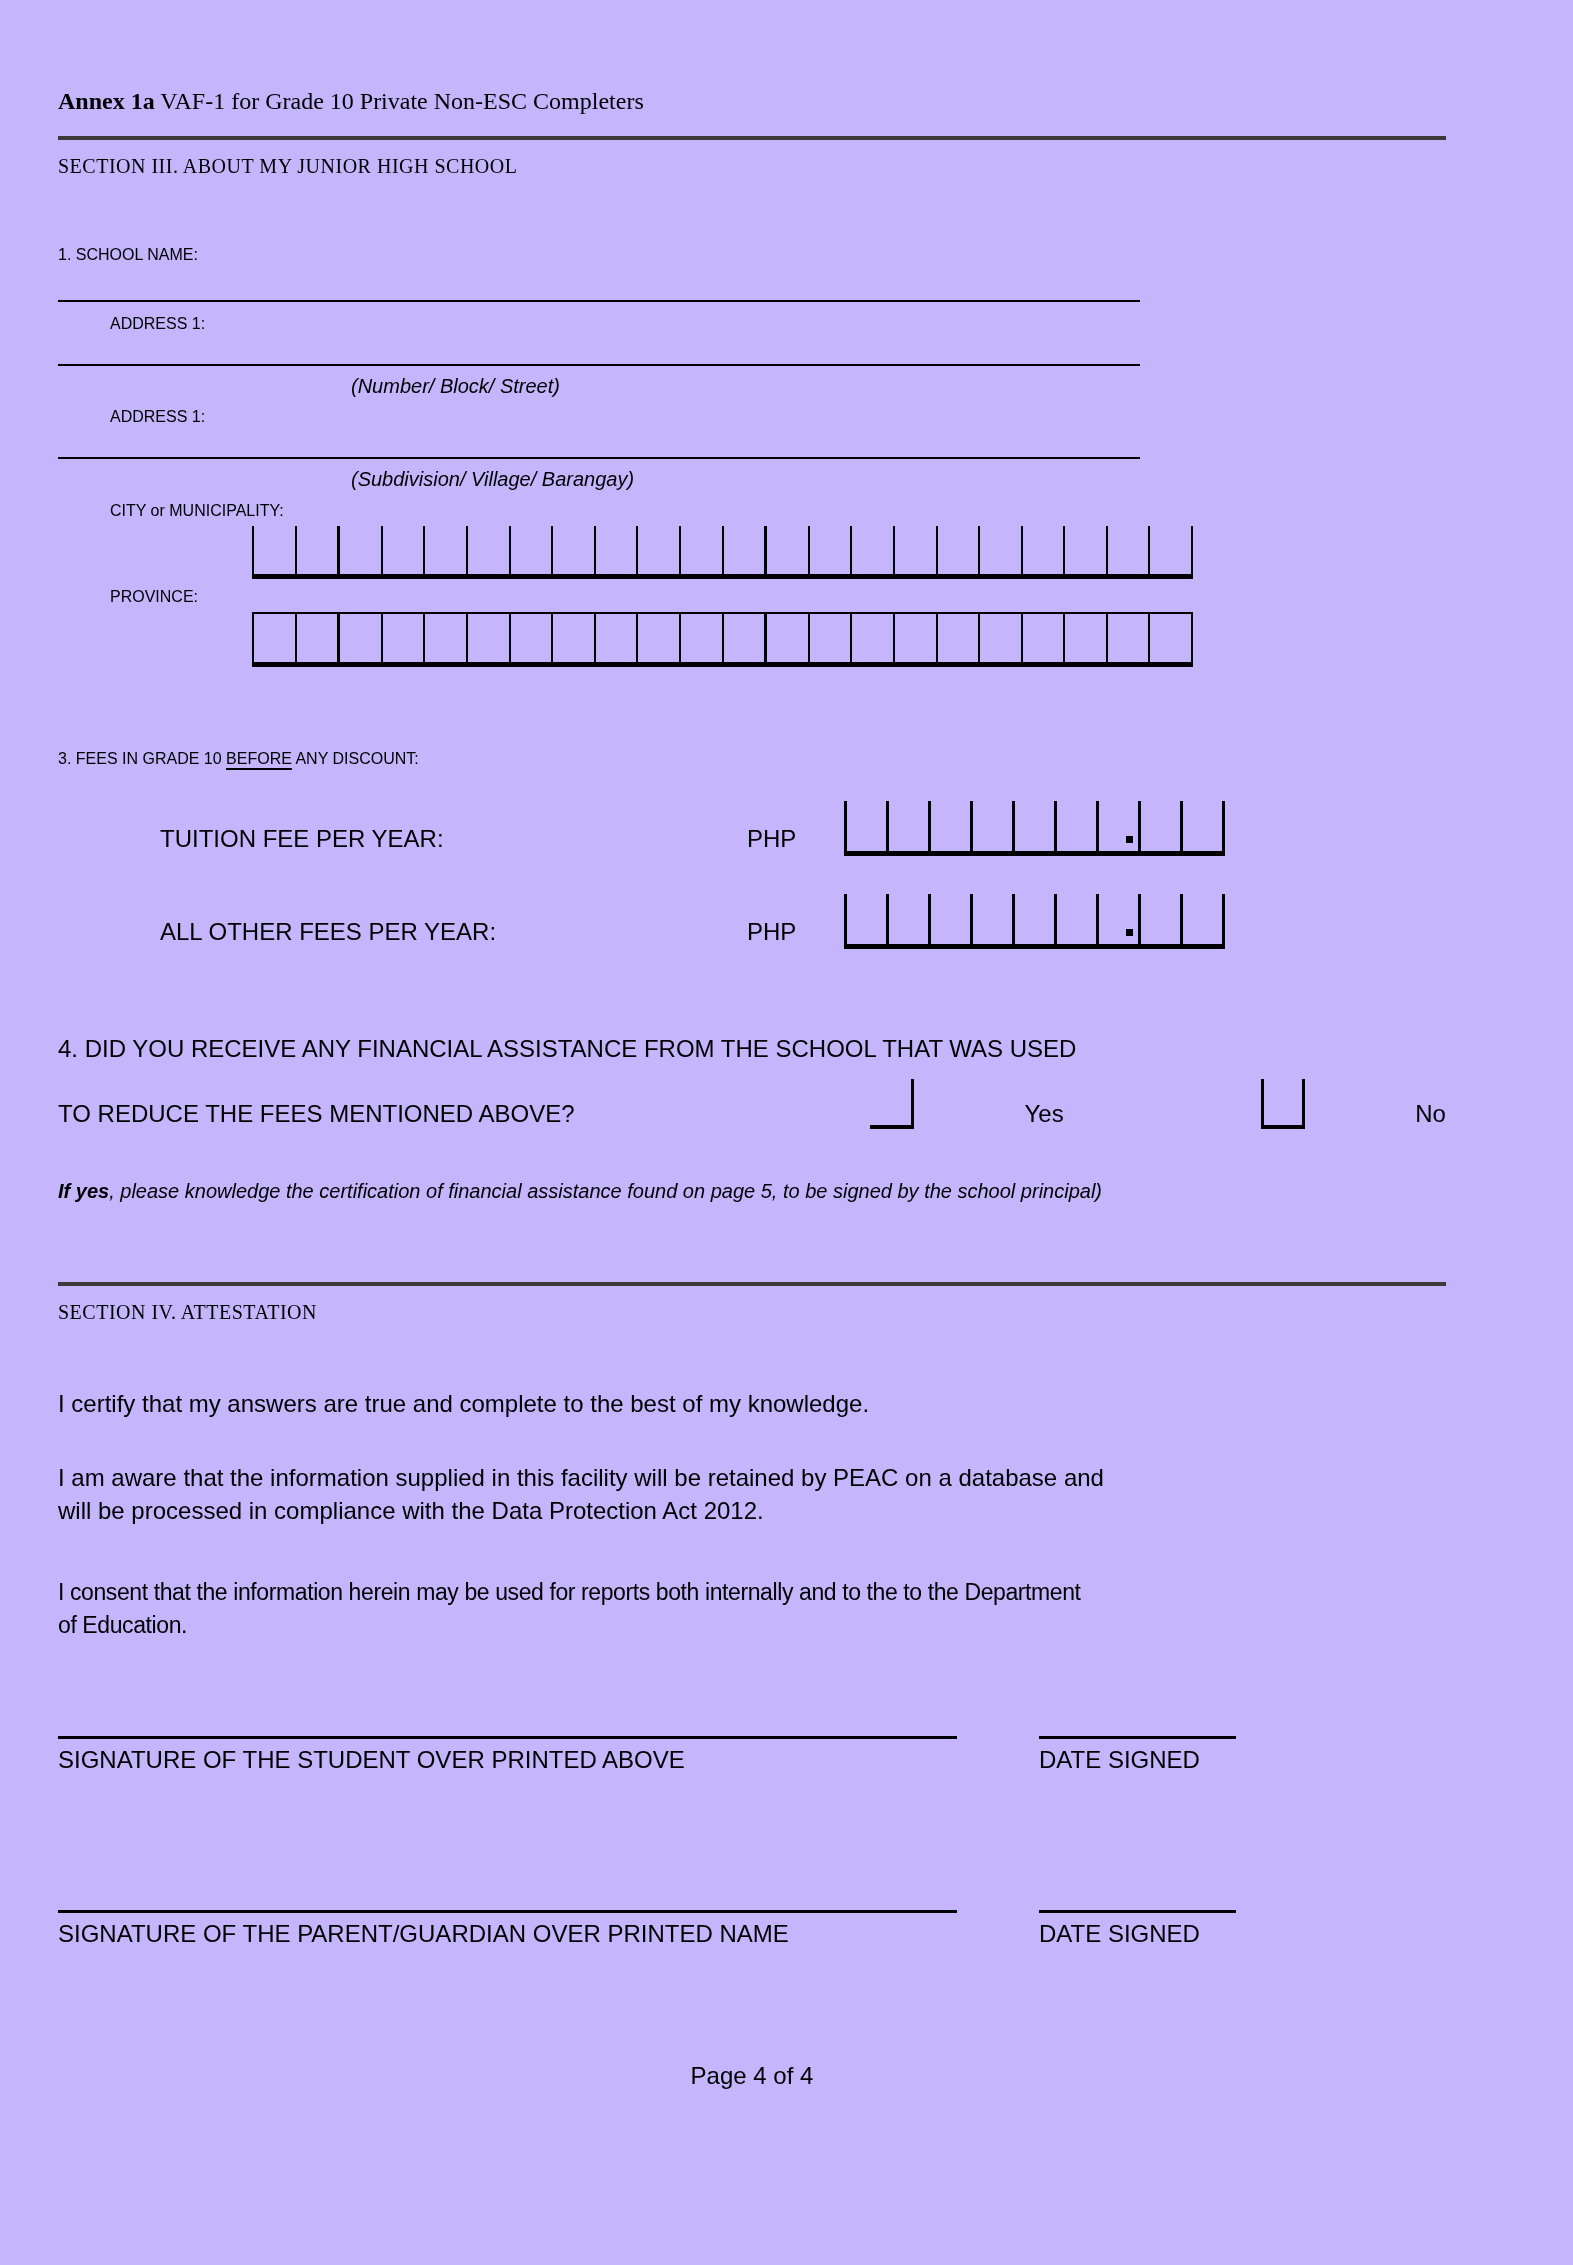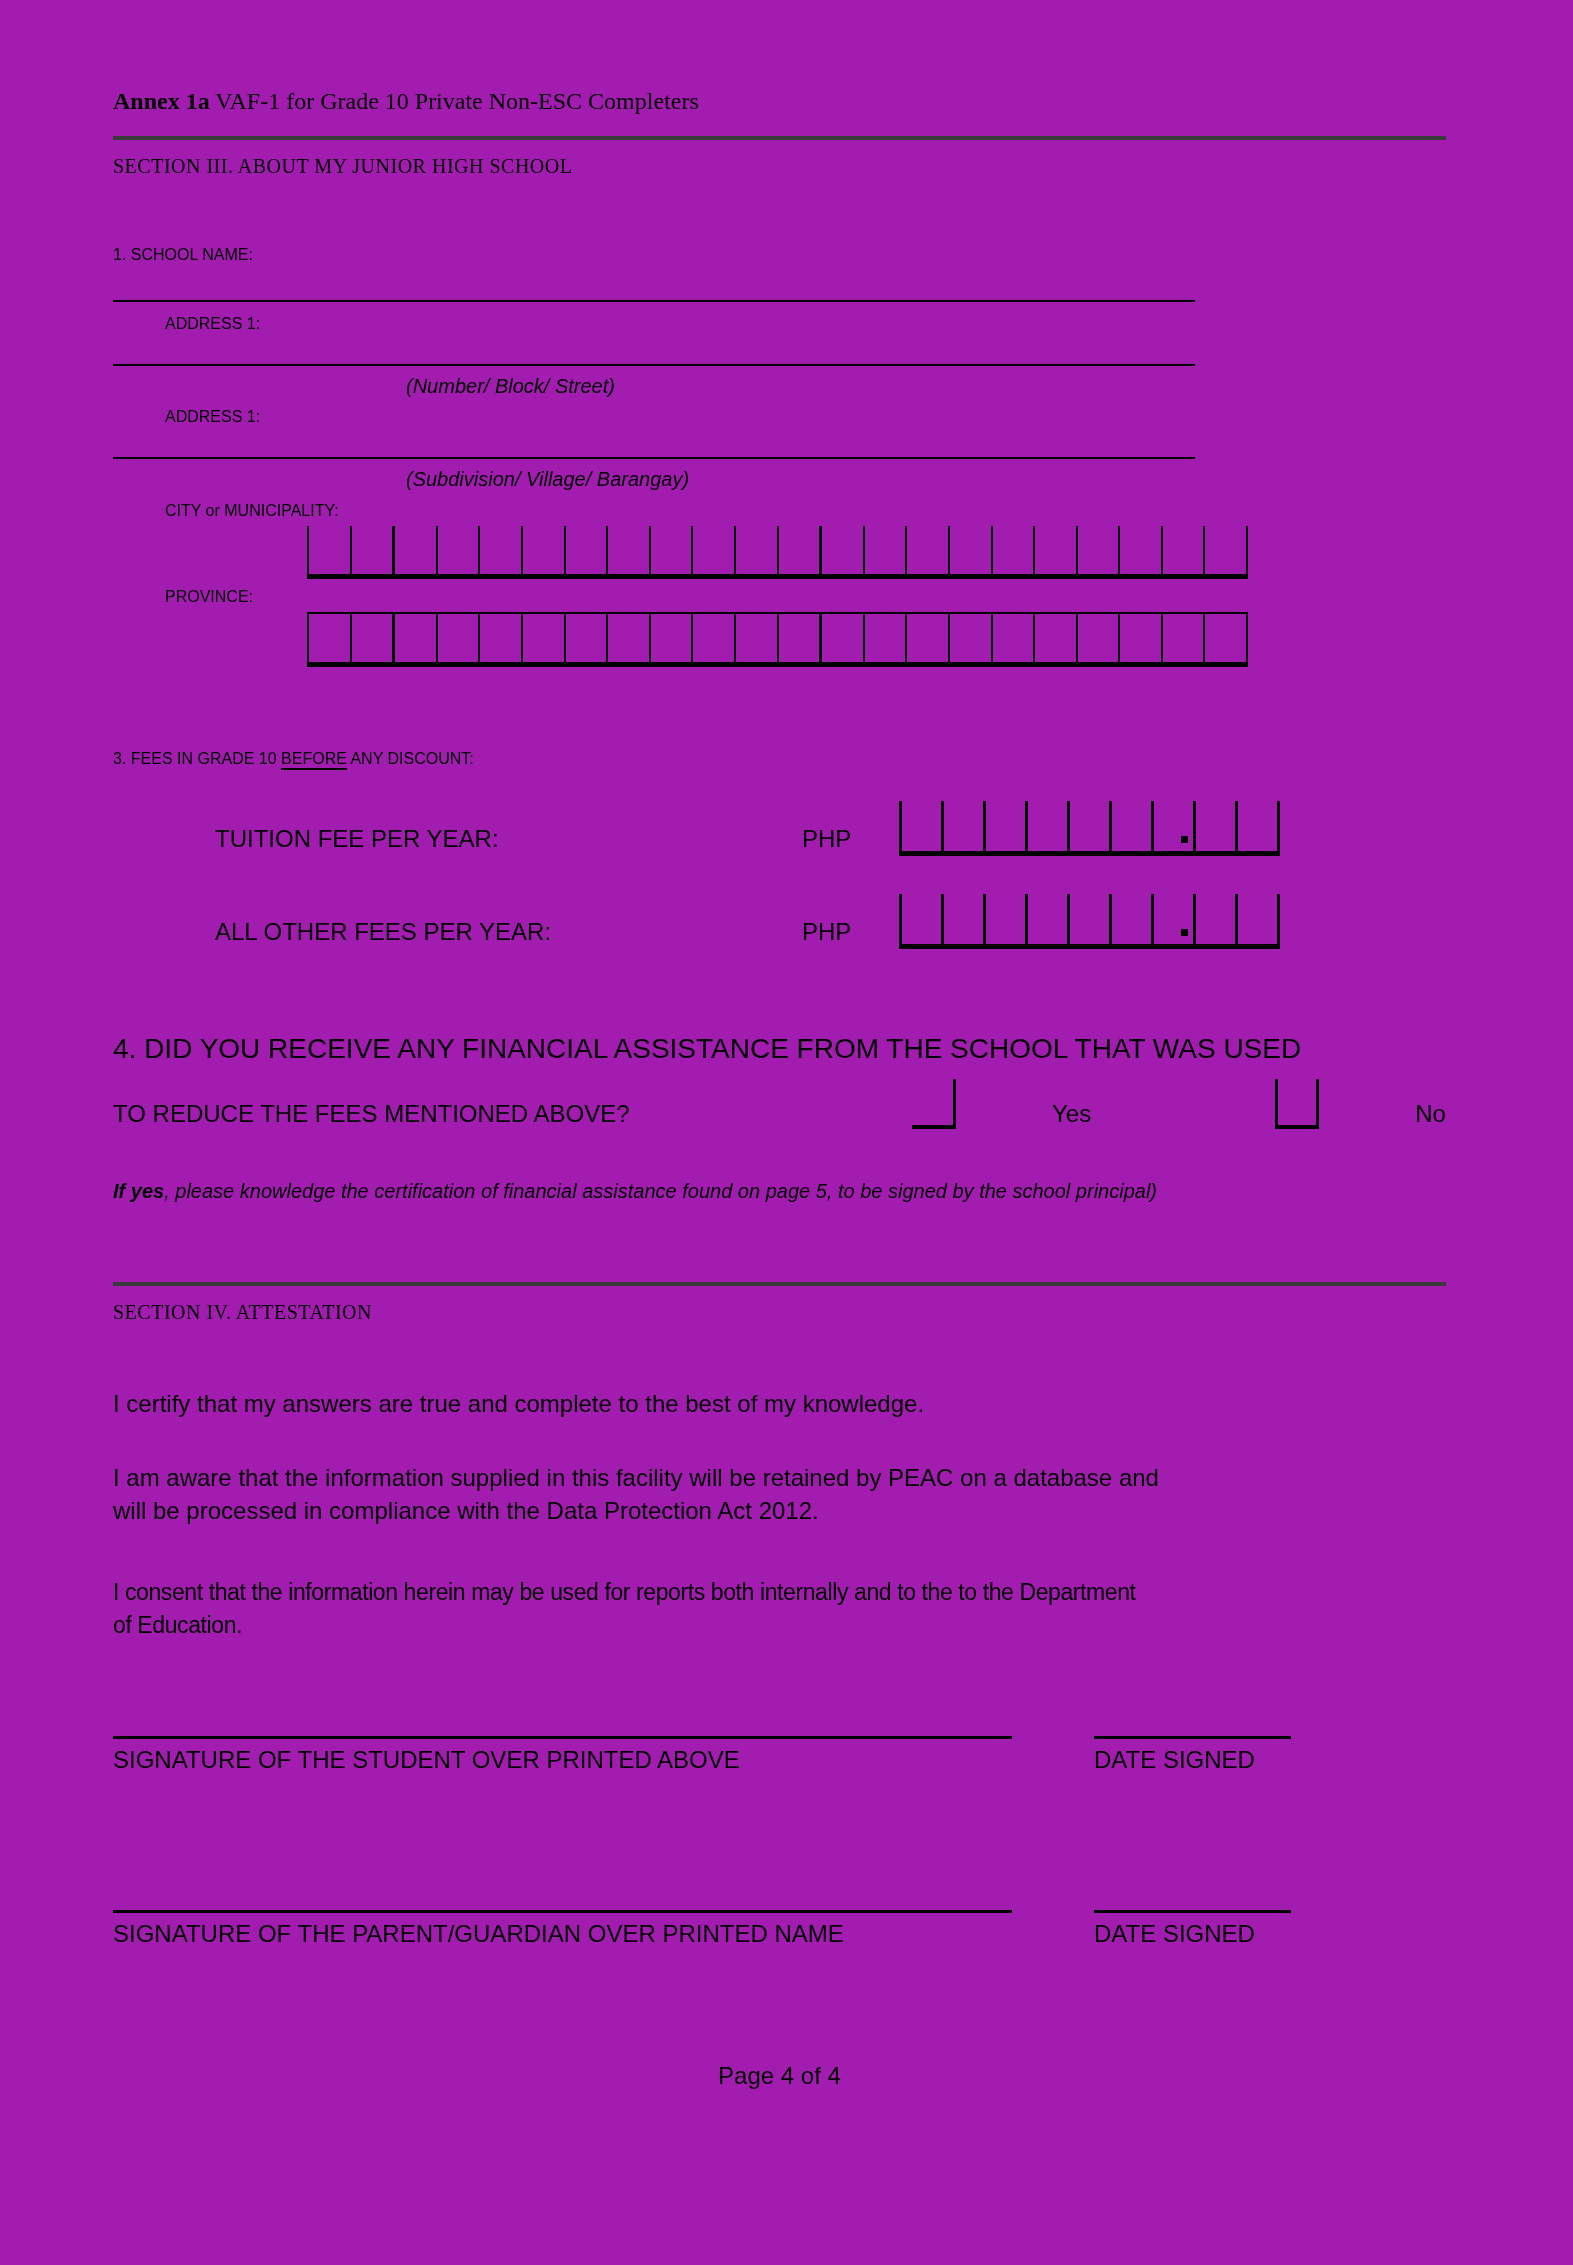--- a/index.html
+++ b/index.html
@@ -1,22 +1,22 @@
 <!DOCTYPE html>
 <html><head>
 <meta charset="utf-8">
 <style>
   html,body{margin:0;padding:0;background:#ffffff;}
   .page{
     position:relative;
     width:1573px;height:2265px;
     margin:0 auto;
-    background:#a21caf;
+    background:#c4b5fd;
     box-sizing:border-box;
-    padding:86px 127px 0 113px;
+    padding:86px 127px 0 58px;
     overflow:hidden;
     color:#000;
     font-family:"Liberation Sans","DejaVu Sans",sans-serif;
   }
   
   .serif{font-family:"Liberation Serif","DejaVu Serif",serif;}
   .annex{font-size:24px;line-height:30px;}
   .annex b{font-weight:bold;}
   .rule{height:0;border-bottom:4px solid #3a3a3a;margin-top:20px;}
   .rule.sec4{margin-top:78px;}
@@ -42,21 +42,21 @@
   .comb .cell.dot::after{content:"";position:absolute;right:5px;bottom:8px;width:7px;height:7px;background:#000;}
   
   .fee-row{display:flex;align-items:flex-end;margin-left:102px;}
   .fee-row.first{margin-top:27px;}
   .fee-row.second{margin-top:38px;}
   .fee-label{width:587px;font-size:24px;line-height:30px;margin-bottom:2px;}
   .fee-cur{width:97px;font-size:24px;line-height:30px;margin-bottom:2px;}
   
   .q3{margin-top:77px;font-size:16px;line-height:30px;}
   .q3 .u{text-decoration:underline;text-decoration-thickness:2px;text-underline-offset:4px;}
-  .q4-line1{margin-top:85px;font-size:28px;line-height:30px;}
+  .q4-line1{margin-top:85px;font-size:24px;line-height:30px;}
   .q4-row{display:flex;align-items:flex-end;margin-top:11px;height:54px;justify-content:space-between;}
   .q4-text{width:704px;font-size:24px;line-height:30px;}
   .chk{display:inline-block;width:44px;height:50px;border-bottom:4px solid #000;box-sizing:border-box;}
   .chk.yes{border-right:3px solid #000;}
   .chk.no{border-left:3px solid #000;border-right:3px solid #000;margin-left:89px;}
   .chk-label{font-size:24px;line-height:30px;margin-left:2px;}
   .note{margin-top:50px;font-size:20px;line-height:25px;font-style:italic;}
   .note b{font-weight:bold;}
   
   .para{font-size:24px;line-height:30px;}

